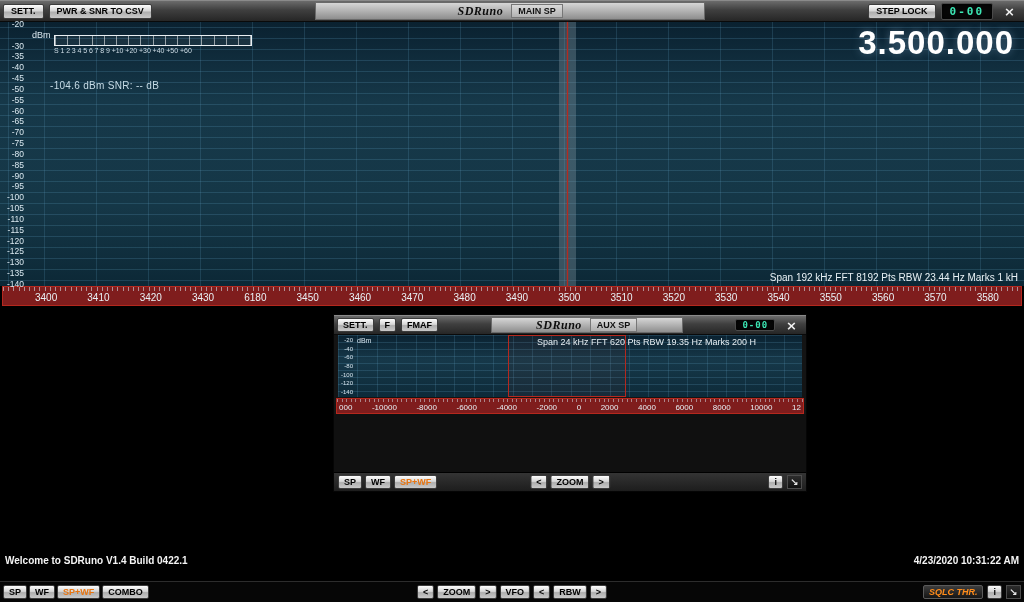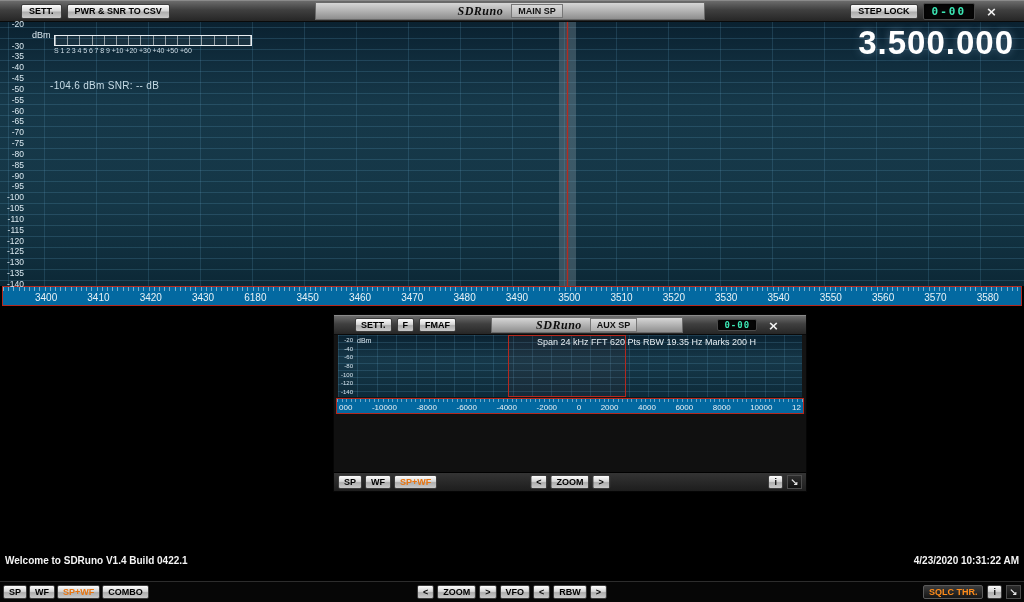--- a/index.html
+++ b/index.html
@@ -10,23 +10,23 @@
   }
   
   .btn{
     font:bold 9px "Liberation Sans",sans-serif;color:#000;
     background:linear-gradient(180deg,#fdfdfd 0%,#d6d6d6 45%,#aeaeae 55%,#c9c9c9 100%);
     border:1px solid #3c3c3c;border-radius:2px;padding:0 7px;height:15px;line-height:13px;
     cursor:pointer;white-space:nowrap;display:inline-block;box-sizing:border-box;
   }
   .btn.small{padding:0 5px;height:14px;line-height:12px;}
   .btn.orange{color:#e87511;}
-  .btn.dark{background:linear-gradient(180deg,#3d3d3d,#151515);color:#ff8c1a;border:1px solid #5a5a5a;}
+  .btn.dark{background:linear-gradient(180deg,#3d3d3d,#151515);color:#ff8c1a;border:1px solid #5a5a5a;font-style:italic;}
   .titlebar{
-    height:22px;display:flex;align-items:center;gap:5px;padding:0 21px;box-sizing:border-box;
+    height:22px;display:flex;align-items:center;gap:5px;padding:0 3px;box-sizing:border-box;
     background:linear-gradient(180deg,#6b6b6b 0%,#3f3f3f 45%,#262626 100%);
     border-top:1px solid #8a8a8a;border-bottom:1px solid #0a0a0a;
   }
   .spacer{flex:1;}
   .title-plate{
     width:388px;height:16px;display:flex;align-items:center;justify-content:center;gap:8px;
     background:linear-gradient(180deg,#d6d6d6,#8e8e8e);border:1px solid #6a6a6a;border-radius:0;
   }
   .brand{font:italic bold 12px "Liberation Serif",serif;color:#0d0d0d;letter-spacing:0.5px;}
   .win-label{font:bold 9px "Liberation Sans",sans-serif;color:#111;background:rgba(255,255,255,0.25);padding:1px 6px;border:1px solid #777;}
@@ -65,21 +65,21 @@
   .reading{position:absolute;left:50px;top:58px;font-size:10px;color:#c6dbe6;z-index:3;letter-spacing:0.3px;}
   .freq{
     position:absolute;right:10px;top:2px;z-index:3;
     font:bold 33px "Liberation Sans",sans-serif;color:#fff;letter-spacing:1px;
     text-shadow:0 0 8px rgba(170,215,255,0.35);
     text-align:right;
   }
   .spaninfo{position:absolute;right:6px;bottom:3px;font-size:10px;color:#e9f1f5;z-index:3;}
   .axis{
     position:relative;height:20px;margin:0 2px;box-sizing:border-box;
-    border:1px solid #b5281e;background:#0369a1;cursor:ew-resize;padding-left:48px;
+    border:1px solid #b5281e;background:#7f1d1d;cursor:ew-resize;padding-left:48px;
   }
   .axis::before{
     content:"";position:absolute;left:0;right:0;top:0;height:4px;
     background:repeating-linear-gradient(90deg, rgba(220,235,245,0.55) 0 1px, transparent 1px 5.2px);
   }
   .axis-labels{
     position:absolute;left:0;right:0;top:5px;display:flex;justify-content:space-between;
     font-size:10px;color:#eaf2f6;padding:0 22px 0 32px;
   }
   
@@ -201,20 +201,21 @@
             <span class="sm-label">+10</span>
             <span class="sm-label">+20</span>
             <span class="sm-label">+30</span>
             <span class="sm-label">+40</span>
             <span class="sm-label">+50</span>
             <span class="sm-label">+60</span>
           </div>
       </div>
       <div class="reading">-104.6 dBm  SNR: -- dB</div>
       <div class="freq">3.500.000</div>
+      <div class="spaninfo">Span 192 kHz  FFT 8192 Pts  RBW 23.44 Hz  Marks 1 kH</div>
     </div>
 
     <div class="axis main-axis">
       <div class="axis-labels">
           <span class="ax-label">3400</span>
           <span class="ax-label">3410</span>
           <span class="ax-label">3420</span>
           <span class="ax-label">3430</span>
           <span class="ax-label">6180</span>
           <span class="ax-label">3450</span>

